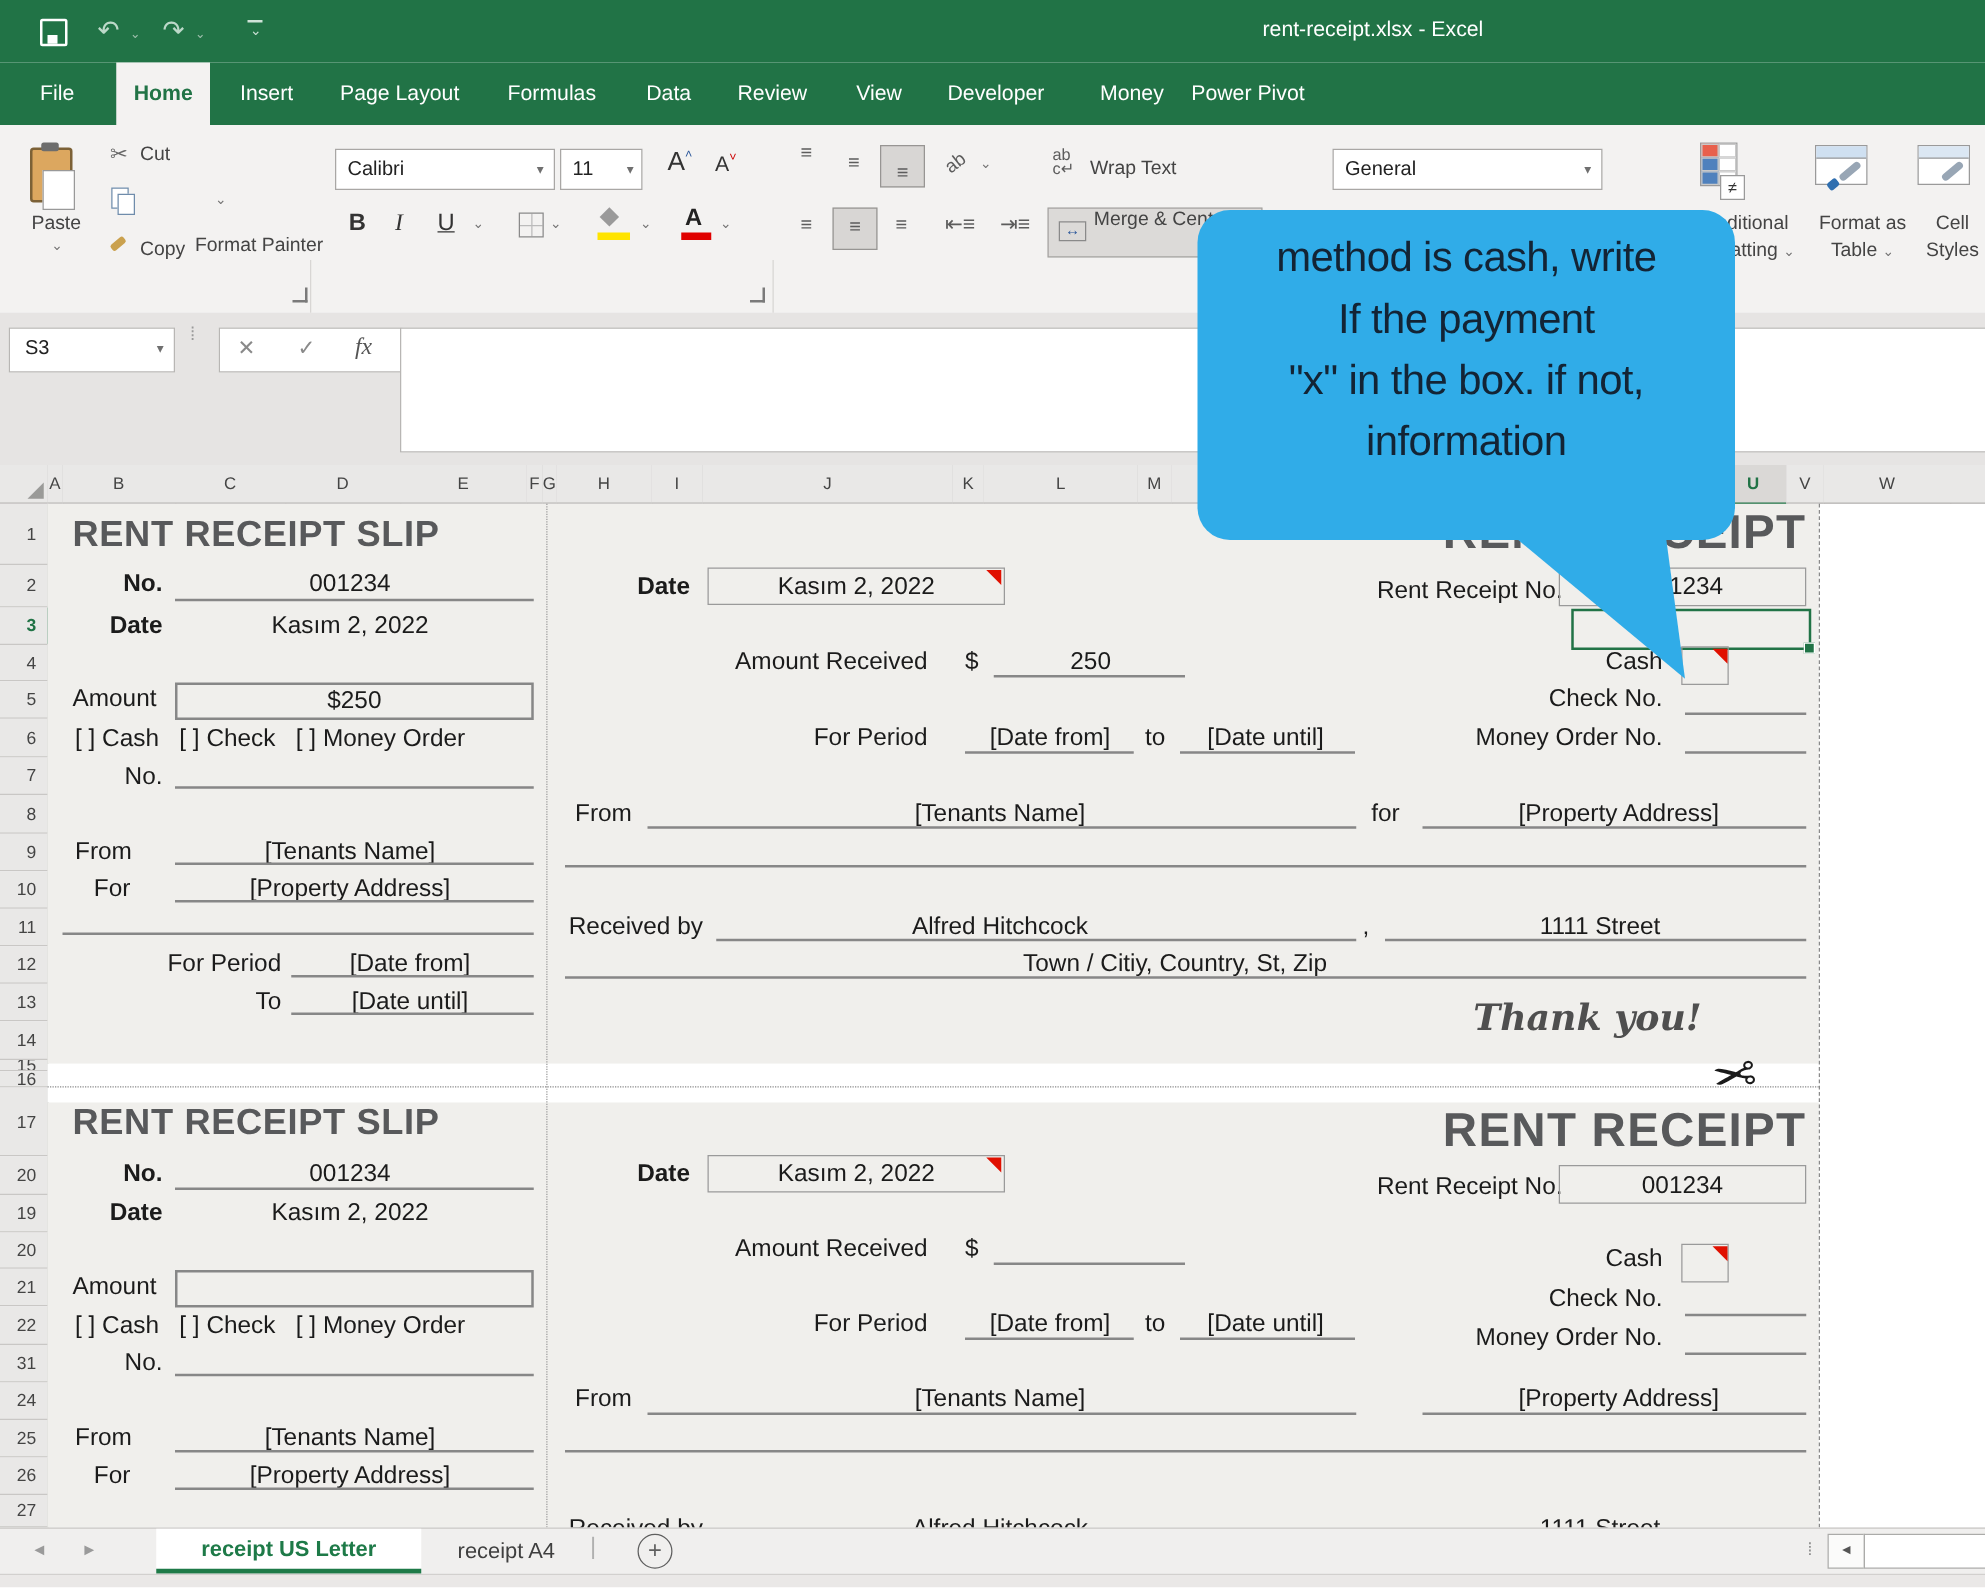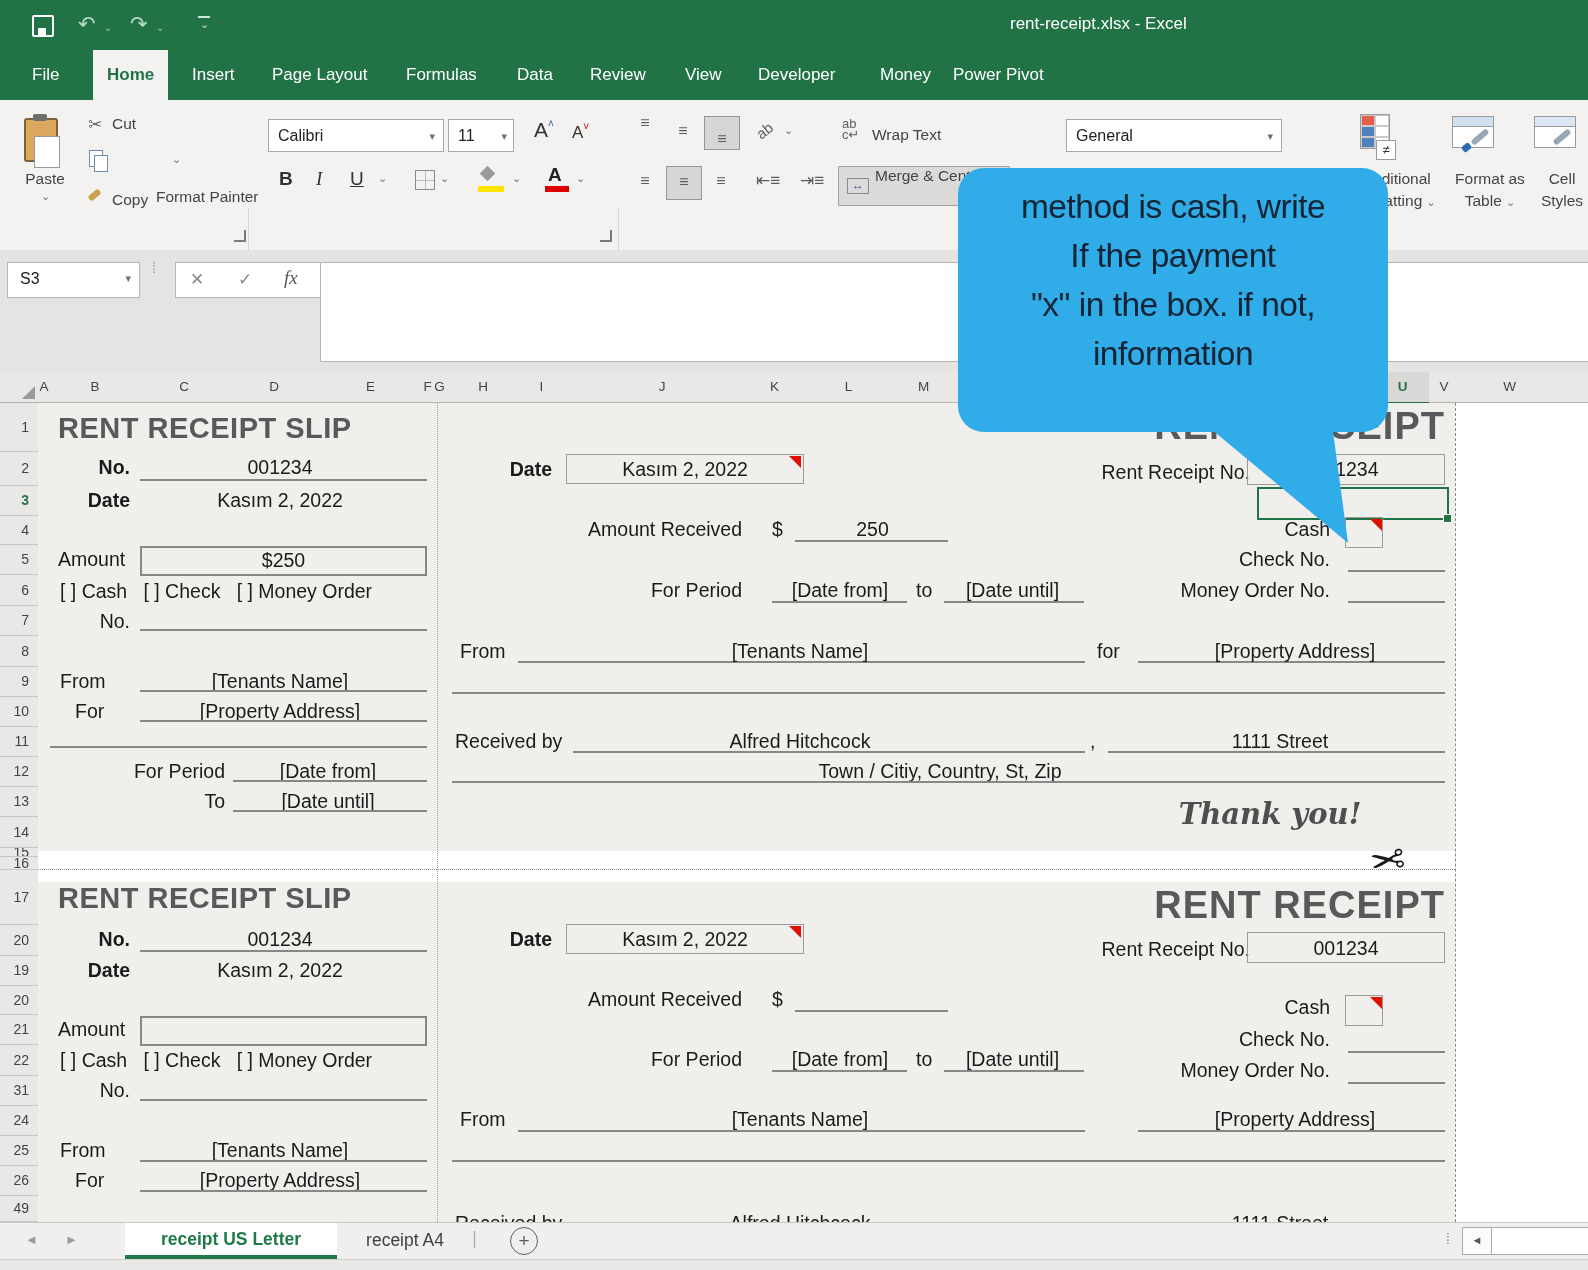--- a/index.html
+++ b/index.html
@@ -309,21 +309,21 @@
       <div class="rowh" style="top: 1106px; height: 29px; line-height: 29px;">
         <span>24</span>
       </div>
       <div class="rowh" style="top: 1136px; height: 29px; line-height: 29px;">
         <span>25</span>
       </div>
       <div class="rowh" style="top: 1166px; height: 29px; line-height: 29px;">
         <span>26</span>
       </div>
       <div class="rowh" style="top: 1196px; height: 25px; line-height: 25px;">
-        <span>49</span>
+        <span>27</span>
       </div>
     </div>
 
   <div class="fill" style="left:38px;top:403px;width:1417px;height:448px;"></div>
   <div class="abs" style="left:38px;top:851px;width:1550px;height:31px;background:#fff;"></div>
   <div class="fill" style="left:38px;top:882px;width:1417px;height:340px;"></div>
   <div class="abs" style="left:437px;top:403px;height:819px;border-left:1px dotted #9a9a9a;"></div>
   <div class="abs" style="left:1455px;top:403px;height:819px;border-left:1px dashed #8a8a8a;"></div>
   <div class="abs" style="left:38px;top:869px;width:1417px;border-top:1.5px dotted #8a8a8a;"></div>
   <div class="abs" style="left:1370px;top:836px;font-size:42px;color:#1a1a1a;transform:scaleX(-1) rotate(8deg);">✂</div>

